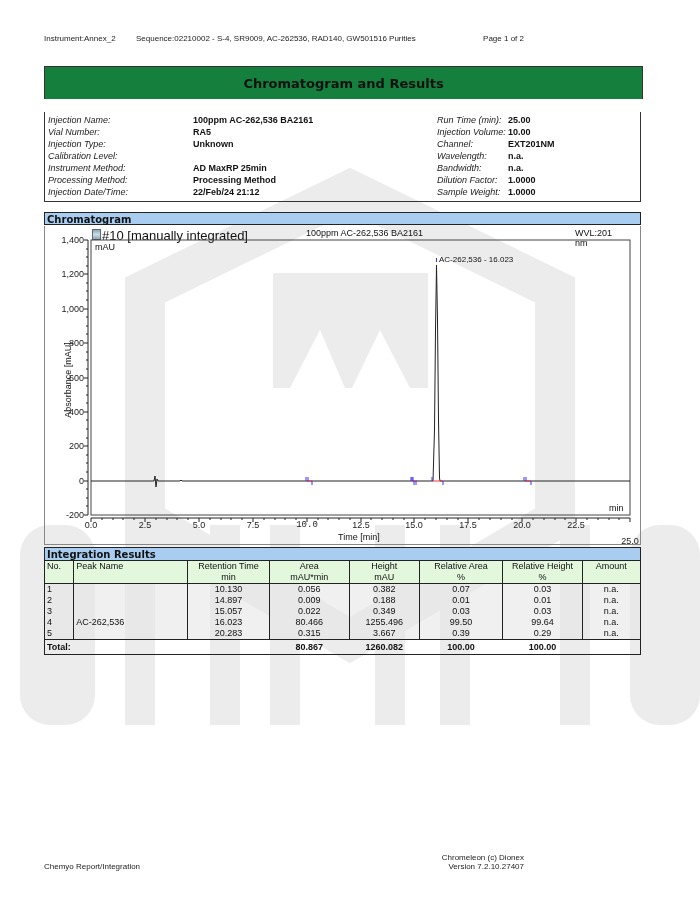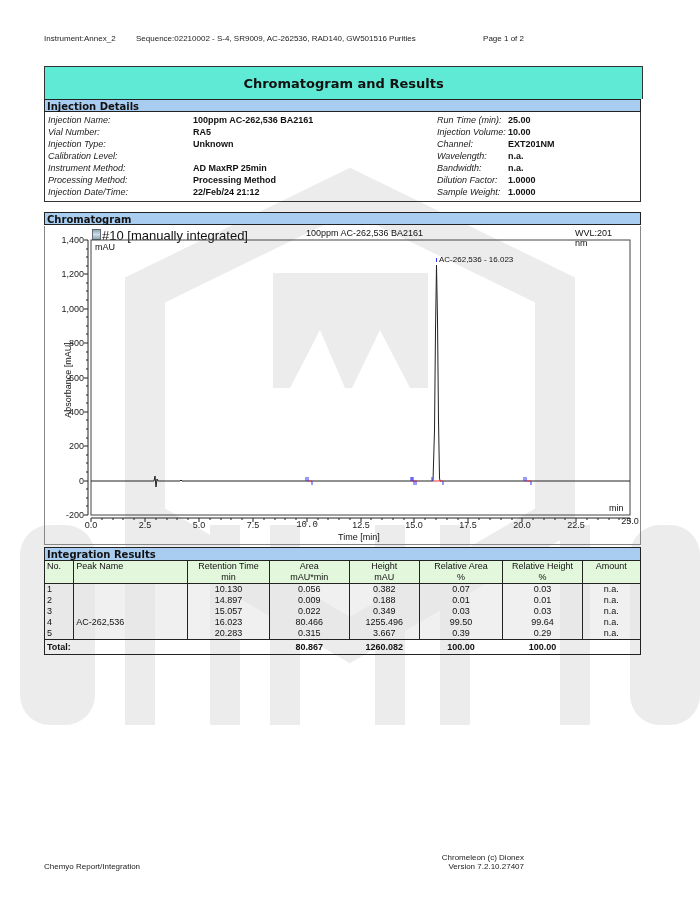--- a/index.html
+++ b/index.html
@@ -1,21 +1,21 @@
 <!DOCTYPE html>
 <html><head>
 <meta charset="utf-8">
 <style>
   html, body { margin:0; padding:0; }
   body { width:700px; height:906px; background:#ffffff; position:relative; font-family:"Liberation Sans", sans-serif; color:#111; overflow:hidden; }
   .abs { position:absolute; }
   .hdr-top { top:34px; font-size:8px; color:#222; }
   .watermark { position:absolute; left:0; top:0; width:700px; height:906px; pointer-events:none; z-index:0; }
   .content { position:absolute; left:0; top:0; width:582px; height:906px; z-index:1; }
-  .title-bar { left:44px; top:66px; width:597px; height:32px; background:#5eead4; border:1px solid #333; border-bottom:none; display:flex; align-items:center; justify-content:center; font-family:"DejaVu Sans", sans-serif; font-weight:bold; font-size:13px; }
+  .title-bar { left:44px; top:66px; width:597px; height:32px; background:#15803d; border:1px solid #333; border-bottom:none; display:flex; align-items:center; justify-content:center; font-family:"DejaVu Sans", sans-serif; font-weight:bold; font-size:13px; }
   .section-bar { background:#a9cdf0; border:1px solid #222; font-family:"DejaVu Sans", sans-serif; font-weight:bold; font-size:10px; height:13px; line-height:13px; padding-left:2px; box-sizing:border-box; }
   .inj-box { left:44px; top:112px; width:597px; height:90px; border:1px solid #333; border-top:none; box-sizing:border-box; }
   .inj-row { position:absolute; font-size:9px; height:12px; line-height:12px; }
   .lbl { font-style:italic; color:#222; }
   .val { font-weight:bold; }
   .chart-box { left:44px; top:226px; width:597px; height:319px; border:1px solid #888; border-top:none; box-sizing:border-box; }
   .tick-lbl { position:absolute; font-size:9px; color:#222; }
   table.ir { border-collapse:collapse; font-size:9px; position:absolute; left:44px; top:561px; width:597px; }
   table.ir td { border-left:1px solid #222; border-right:1px solid #222; padding:0 2px; height:11px; line-height:11px; }
   table.ir tr.head td { background:#e2f7dc; vertical-align:top; border-bottom:1px solid #222; }
@@ -43,21 +43,20 @@
 </svg>
 
 <div class="content">
 
   <div class="abs hdr-top" style="left:44px;">Instrument:Annex_2</div>
   <div class="abs hdr-top" style="left:136px;">Sequence:02210002 - S-4, SR9009, AC-262536, RAD140, GW501516 Purities</div>
   <div class="abs hdr-top" style="right:58px;padding-left:35px;">Page 1 of 2</div>
 
   <div class="abs title-bar">Chromatogram and Results</div>
 
-  <div class="abs section-bar" style="left:44px; top:99px; width:597px;">Injection Details</div>
   <div class="abs inj-box">
     <div class="inj-row lbl" style="left:3px; top:2px;">Injection Name:</div>
     <div class="inj-row val" style="left:148px; top:2px;">100ppm AC-262,536 BA2161</div>
     <div class="inj-row lbl" style="left:3px; top:14px;">Vial Number:</div>
     <div class="inj-row val" style="left:148px; top:14px;">RA5</div>
     <div class="inj-row lbl" style="left:3px; top:26px;">Injection Type:</div>
     <div class="inj-row val" style="left:148px; top:26px;">Unknown</div>
     <div class="inj-row lbl" style="left:3px; top:38px;">Calibration Level:</div>
     <div class="inj-row val" style="left:148px; top:38px;"></div>
     <div class="inj-row lbl" style="left:3px; top:50px;">Instrument Method:</div>
@@ -110,21 +109,21 @@
   <div class="tick-lbl" style="left:76px; top:520px; width:30px; text-align:center;">0.0</div>
   <div class="tick-lbl" style="left:130px; top:520px; width:30px; text-align:center;">2.5</div>
   <div class="tick-lbl" style="left:184px; top:520px; width:30px; text-align:center;">5.0</div>
   <div class="tick-lbl" style="left:238px; top:520px; width:30px; text-align:center;">7.5</div>
   <div class="tick-lbl" style="left:292px; top:520px; width:30px; text-align:center;font-family:Liberation Mono, monospace;">10.0</div>
   <div class="tick-lbl" style="left:346px; top:520px; width:30px; text-align:center;">12.5</div>
   <div class="tick-lbl" style="left:399px; top:520px; width:30px; text-align:center;">15.0</div>
   <div class="tick-lbl" style="left:453px; top:520px; width:30px; text-align:center;">17.5</div>
   <div class="tick-lbl" style="left:507px; top:520px; width:30px; text-align:center;">20.0</div>
   <div class="tick-lbl" style="left:561px; top:520px; width:30px; text-align:center;">22.5</div>
-  <div class="tick-lbl" style="left:615px; top:516px; width:30px; text-align:center;">25.0</div>
+  <div class="tick-lbl" style="left:615px; top:536px; width:30px; text-align:center;">25.0</div>
 
   <svg class="abs" style="left:0; top:0;" width="700" height="906">
 
     <rect x="91" y="240" width="539" height="275" fill="none" stroke="#444" stroke-width="1"></rect>
 
     <line x1="88" y1="240" x2="88" y2="515" stroke="#222" stroke-width="1"></line>
     <g stroke="#222" stroke-width="1">
       <line x1="84" y1="240" x2="88" y2="240"></line>
         <line x1="84" y1="274" x2="88" y2="274"></line>
       <line x1="84" y1="309" x2="88" y2="309"></line>

